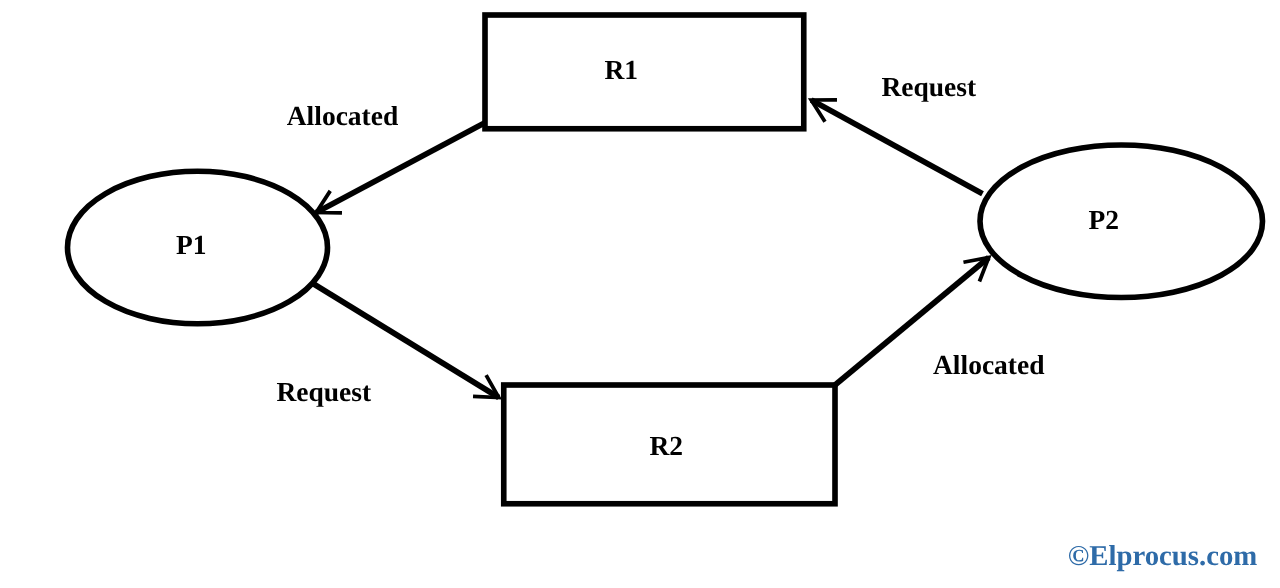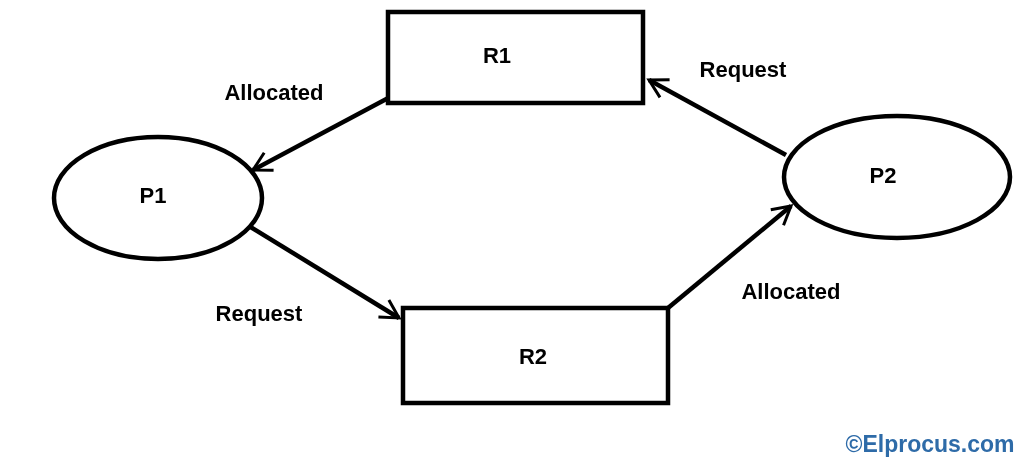--- a/index.html
+++ b/index.html
@@ -6,21 +6,21 @@
     margin: 0;
     padding: 0;
     background: #ffffff;
   }
   .stage {
     position: relative;
     width: 1024px;
     height: 470px;
     background: #ffffff;
     overflow: hidden;
-    font-family: Liberation Sans, sans-serif;
+    font-family: Liberation Serif, serif;
   }
   svg { display: block; }
   .node-shape {
     fill: #ffffff;
     stroke: #000000;
   }
   .rect-node { stroke-width: 4.5; }
   .ellipse-node { stroke-width: 4.5; }
   .edge-line {
     stroke: #000000;

